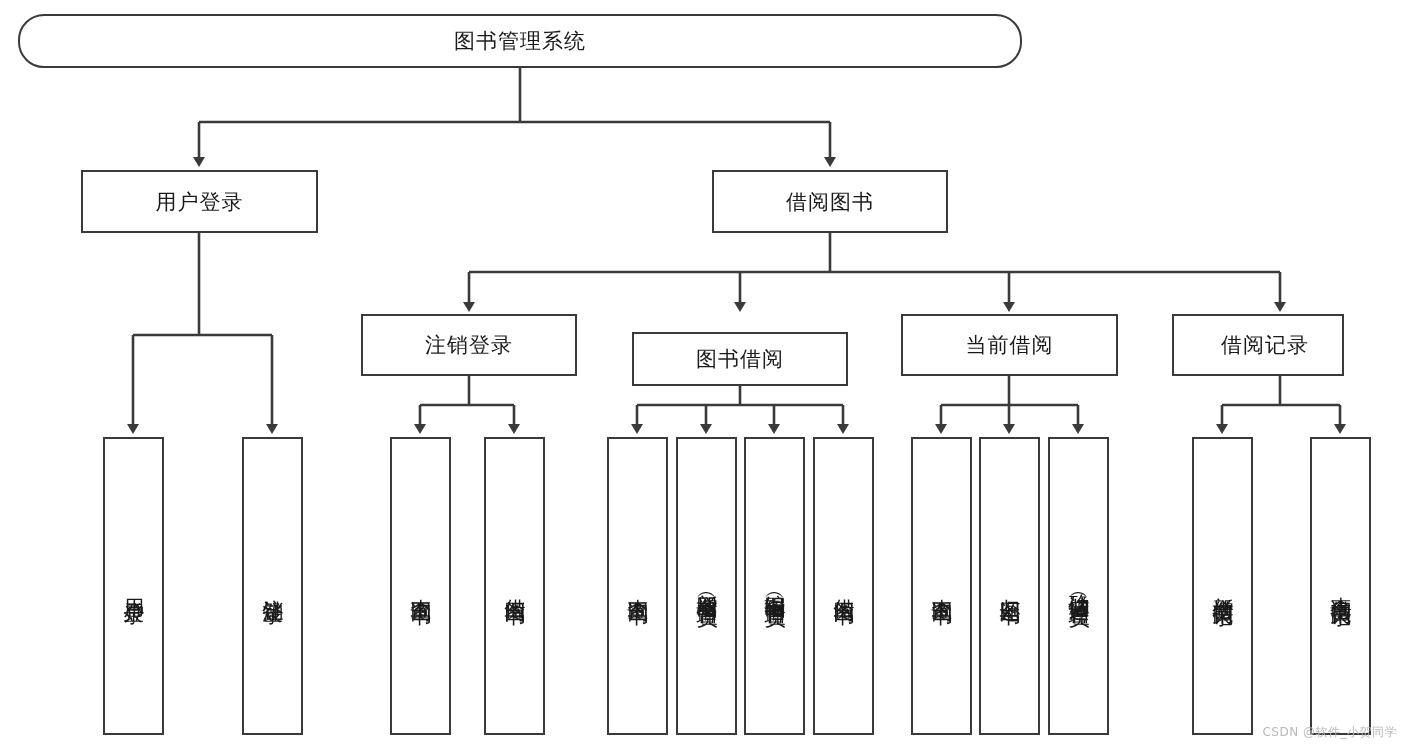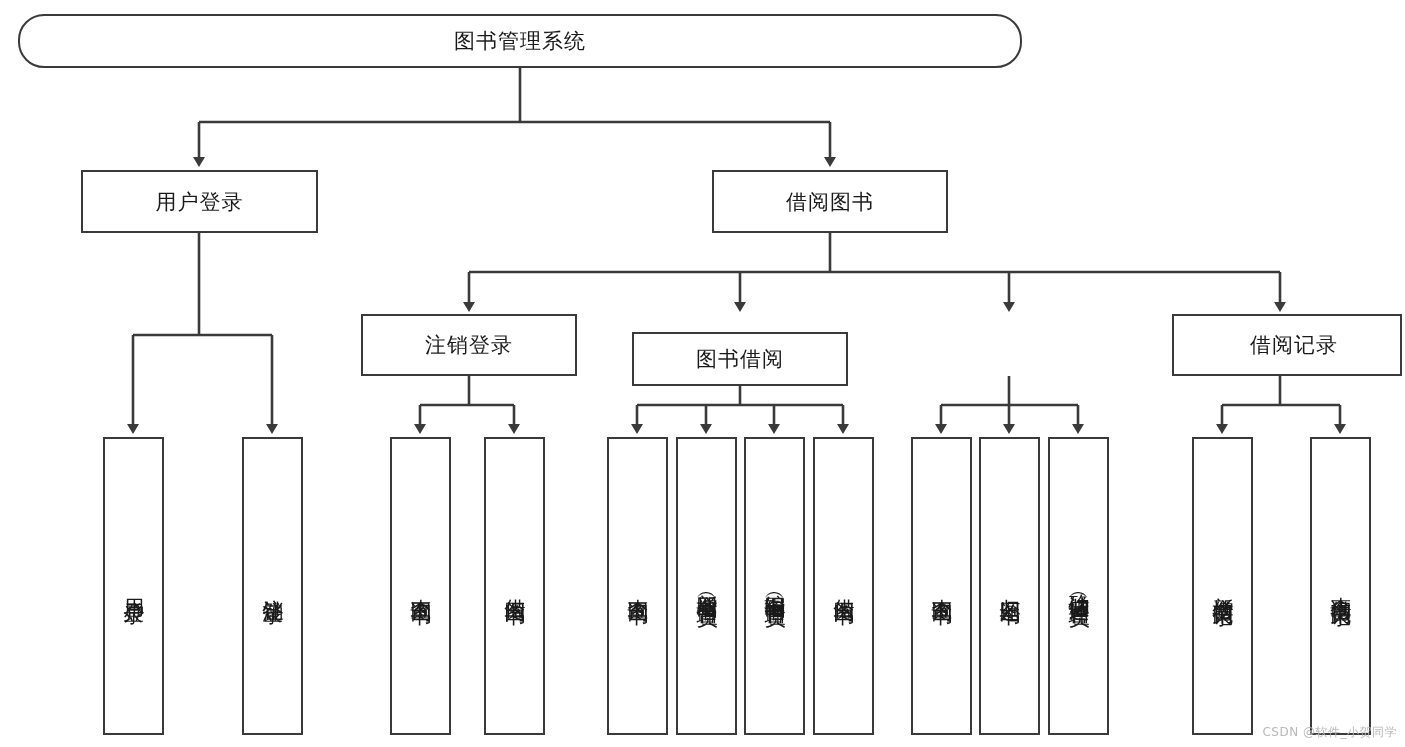--- a/index.html
+++ b/index.html
@@ -134,21 +134,24 @@
   <div class="node horiz" style="left:712px; top:170px; width:236px; height:63px;">
     <span class="label">借阅图书</span>
   </div>
 
   <div class="node horiz" style="left:361px; top:314px; width:216px; height:62px;">
     <span class="label">注销登录</span>
   </div>
   <div class="node horiz" style="left:632px; top:332px; width:216px; height:54px;">
     <span class="label">图书借阅</span>
   </div>
-  <div class="node horiz" style="left:1172px; top:314px; width:230px; height:62px;padding-left:14px;">
+  <div class="node horiz" style="left:901px; top:314px; width:217px; height:62px;">
+    <span class="label">当前借阅</span>
+  </div>
+  <div class="node horiz" style="left:1172px; top:314px; width:172px; height:62px;padding-left:14px;">
     <span class="label">借阅记录</span>
   </div>
 
   <div class="node vert" style="left:103px; top:437px; width:61px; height:298px;">
     <span class="label">用户登录</span>
   </div>
   <div class="node vert" style="left:242px; top:437px; width:61px; height:298px;">
     <span class="label">注销登录</span>
   </div>
 

